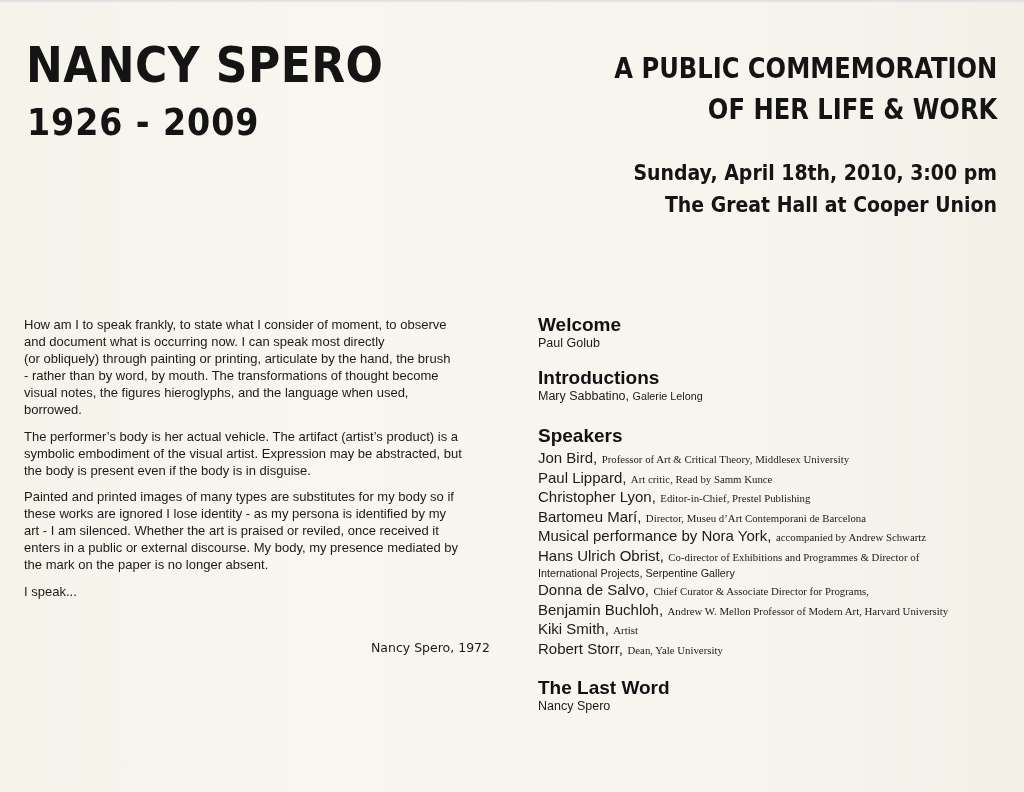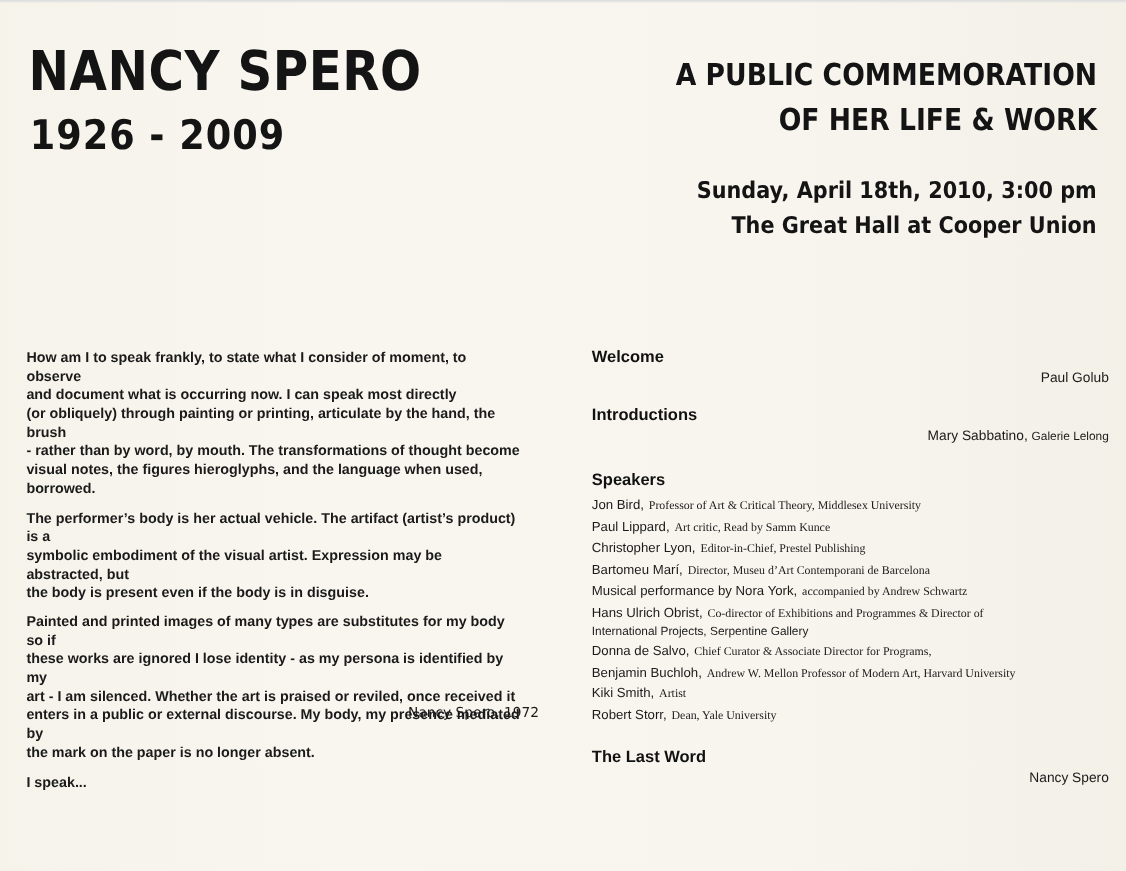--- a/index.html
+++ b/index.html
@@ -89,21 +89,20 @@
       position: absolute;
       left: 24px;
       top: 316px;
       width: 450px;
       font-size: 13px;
       line-height: 17px;
     }
     .quote p {
       margin: 0 0 9.5px 0;
       white-space: pre-line;
-      font-weight: bold;
     }
     .attribution {
       position: absolute;
       left: 371px;
       top: 640px;
       font-family: "DejaVu Sans", sans-serif;
       font-size: 12.5px;
       color: #1a1a1a;
       white-space: nowrap;
     }
@@ -114,42 +113,41 @@
       left: 538px;
       top: 315px;
       width: 470px;
     }
     .section {
       margin-bottom: 17px;
     }
     .section-title {
       font-family: "Liberation Sans", sans-serif;
       font-weight: bold;
-      font-size: 15px;
+      font-size: 19px;
       line-height: 20px;
       color: #111;
     }
     .section-line {
       font-family: "Liberation Sans", sans-serif;
       font-size: 12.5px;
       line-height: 16px;
       color: #1a1a1a;
-      text-align: right;
     }
     .speakers-title {
       margin-bottom: 3px;
     }
     .speaker {
       font-family: "Liberation Sans", sans-serif;
       line-height: 18.5px;
       color: #1a1a1a;
       white-space: nowrap;
     }
     .speaker .name {
-      font-size: 12px;
+      font-size: 15px;
     }
     .speaker .role {
       font-size: 10.8px;
       font-family: Liberation Serif, serif;
     }
     .speaker .cont {
       display: block;
       font-size: 10.8px;
       line-height: 16px;
       margin-top: -1px;

